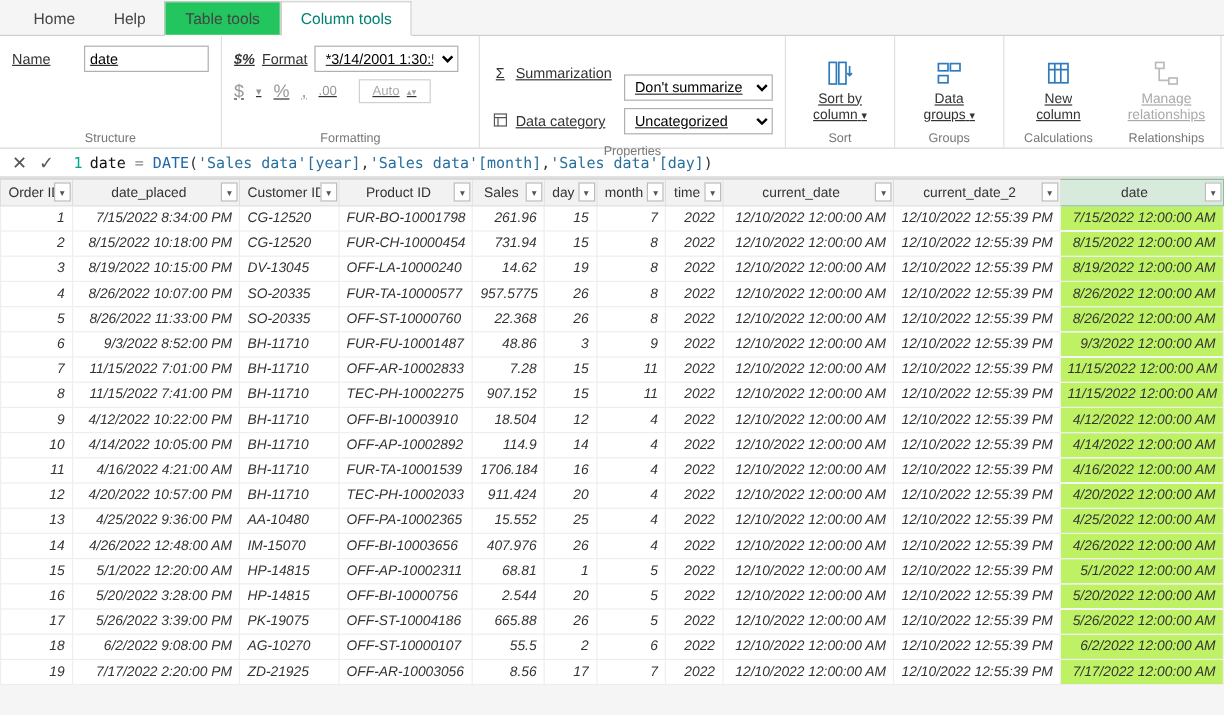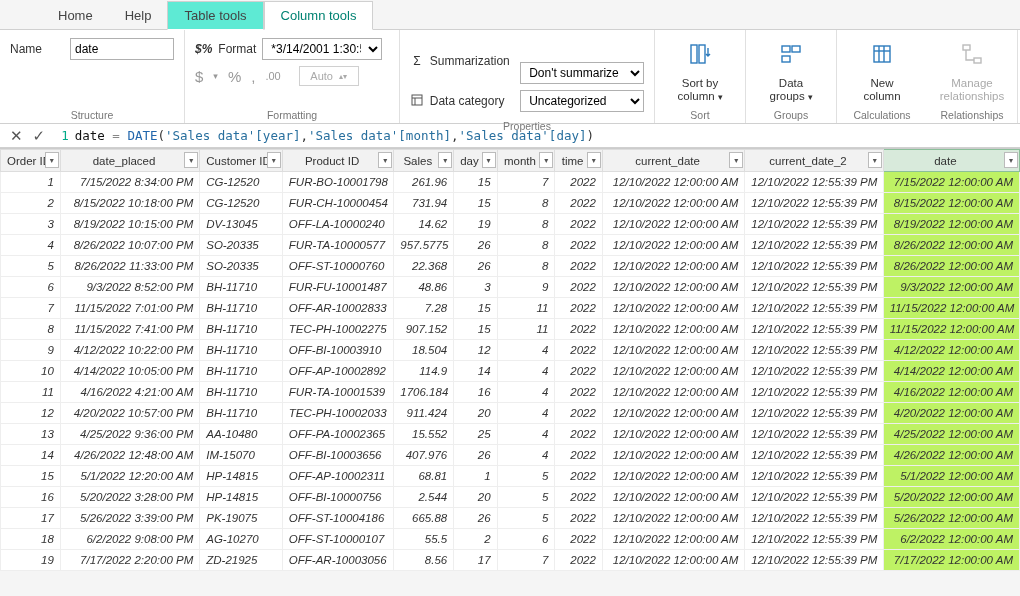--- a/index.html
+++ b/index.html
@@ -11,59 +11,59 @@
     width: 1020px;
     overflow: hidden;
   }
   
   .tabs {
     display: flex;
     align-items: flex-end;
     height: 30px;
     background: #f5f5f5;
     border-bottom: 1px solid #d0d0d0;
-    padding-left: 42px;
+    padding-left: 12px;
     text-align: center;
   }
   .tab {
     padding: 6px 16px;
     font-size: 13px;
     color: #444;
     cursor: pointer;
     position: relative;
   }
   .tab.active {
     background: #fff;
     border: 1px solid #d0d0d0;
     border-bottom: 1px solid #fff;
     margin-bottom: -1px;
     color: #008272;
   }
   .tab.inactive-tt {
-    background: #5eead4;
+    background: #22c55e;
     border: 1px solid #d0d0d0;
     border-bottom: 1px solid #fff;
     margin-bottom: -1px;
     color: #444;
   }
   
   .ribbon {
     display: flex;
     background: #fff;
     border-bottom: 1px solid #d0d0d0;
     height: 94px;
   }
   .ribbon-group {
     display: flex;
     flex-direction: column;
     justify-content: space-between;
     border-right: 1px solid #e0e0e0;
     padding: 8px 10px 2px 10px;
   }
-  .ribbon-group-body { flex: 1; }
+  .ribbon-group-body { flex: 1; text-decoration: underline; }
   .ribbon-group-label {
     text-align: center;
     font-size: 10.5px;
     color: #777;
     padding-top: 2px;
   }
   .field-row {
     display: flex;
     align-items: center;
     margin-bottom: 6px;
@@ -98,21 +98,21 @@
     font-size: 11px;
     margin-left: 8px;
   }
   .prop-icon {
     width: 14px; display:inline-block; text-align:center;
   }
   .big-btn {
     display: flex;
     flex-direction: column;
     align-items: center;
-    justify-content: space-between;
+    justify-content: flex-end;
     width: 70px;
     gap: 4px;
     font-size: 11.5px;
     text-align: center;
     color: #333;
     line-height: 1.15;
     cursor: pointer;
     padding: 4px 2px;
   }
   .big-btn.disabled { color: #aaa; }

